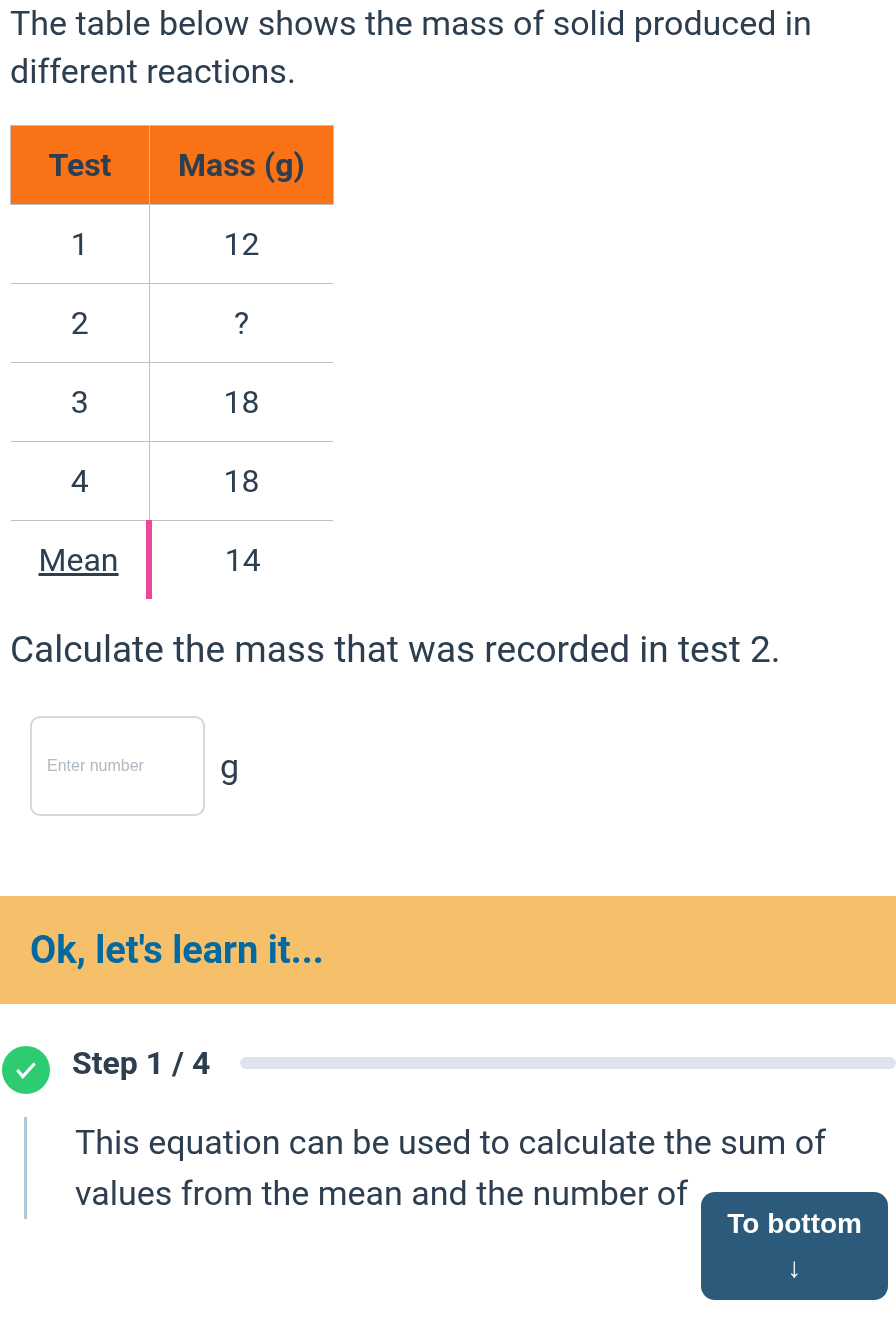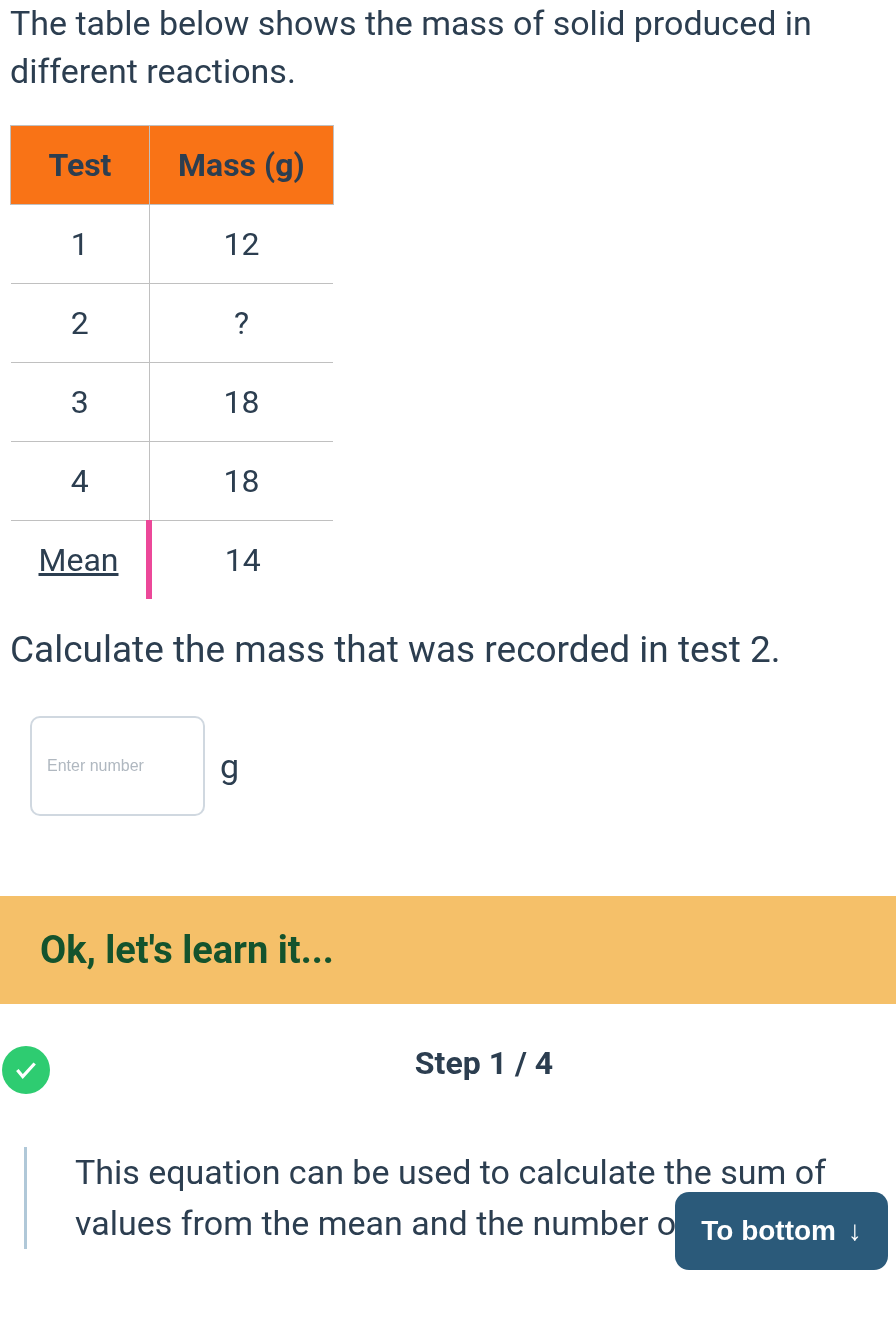--- a/index.html
+++ b/index.html
@@ -78,24 +78,24 @@
     }
     .answer-input::placeholder {
       color: #b0b8c0;
     }
     .unit-label {
       font-size: 34px;
       color: #2c3e50;
     }
     .learn-banner {
       background: #f5c069;
-      padding: 32px 40px;
+      padding: 32px 30px;
       font-size: 38px;
       font-weight: 700;
-      color: #14532d;
+      color: #0369a1;
       margin-bottom: 40px;
     }
     .step-section {
       display: flex;
       align-items: flex-start;
       gap: 22px;
       padding-left: 2px;
     }
     .check-circle {
       width: 48px;
@@ -116,21 +116,20 @@
       fill: none;
     }
     .step-content {
       flex: 1;
     }
     .step-header {
       display: flex;
       align-items: center;
       gap: 30px;
       margin-bottom: 35px;
-      flex-direction: column;
     }
     .step-label {
       font-size: 32px;
       font-weight: 700;
       color: #2c3e50;
       white-space: nowrap;
     }
     .progress-bar {
       flex: 1;
       height: 12px;
@@ -147,27 +146,28 @@
       padding-left: 48px;
     }
     .to-bottom-btn {
       position: fixed;
       right: 8px;
       top: 1192px;
       background: #2b5a7a;
       color: #ffffff;
       font-size: 28px;
       font-weight: 600;
-      padding: 23px 26px;
+      padding: 16px 26px;
       border: none;
       border-radius: 14px;
       display: flex;
       align-items: center;
       gap: 12px;
       cursor: pointer;
+      flex-direction: column;
     }
     .to-bottom-btn .arrow {
       font-size: 28px;
     }
   </style>
 </head>
 <body>
 
 <div class="content">
   <p class="intro-text">The table below shows the mass of solid produced in different reactions.</p>

